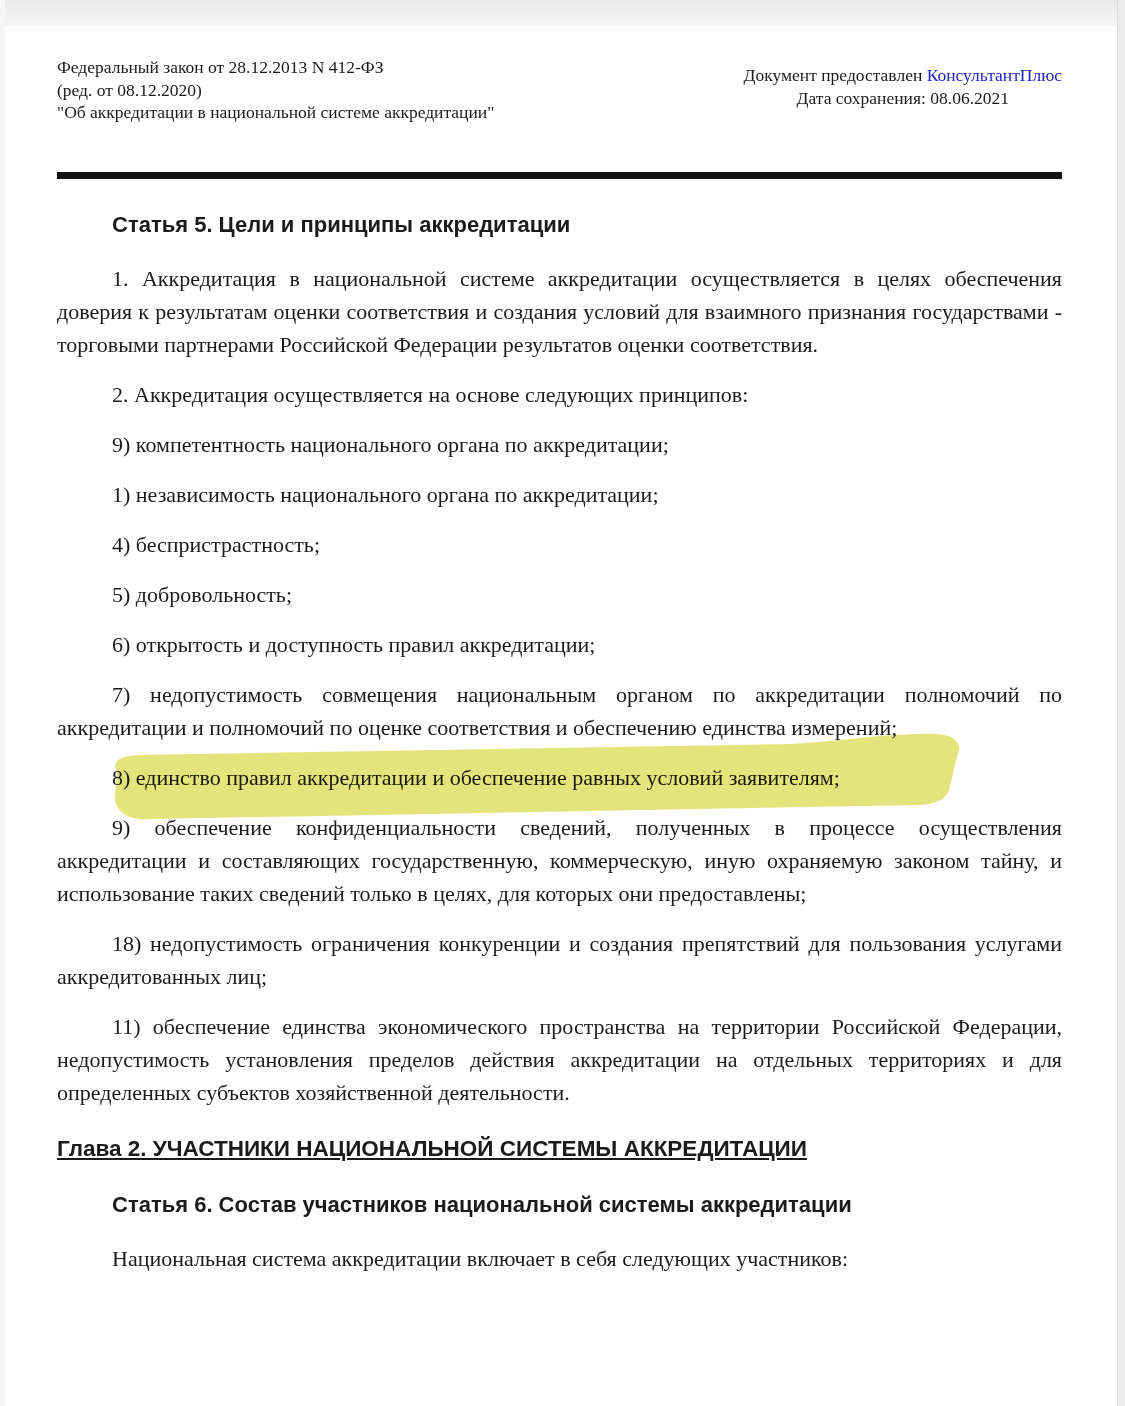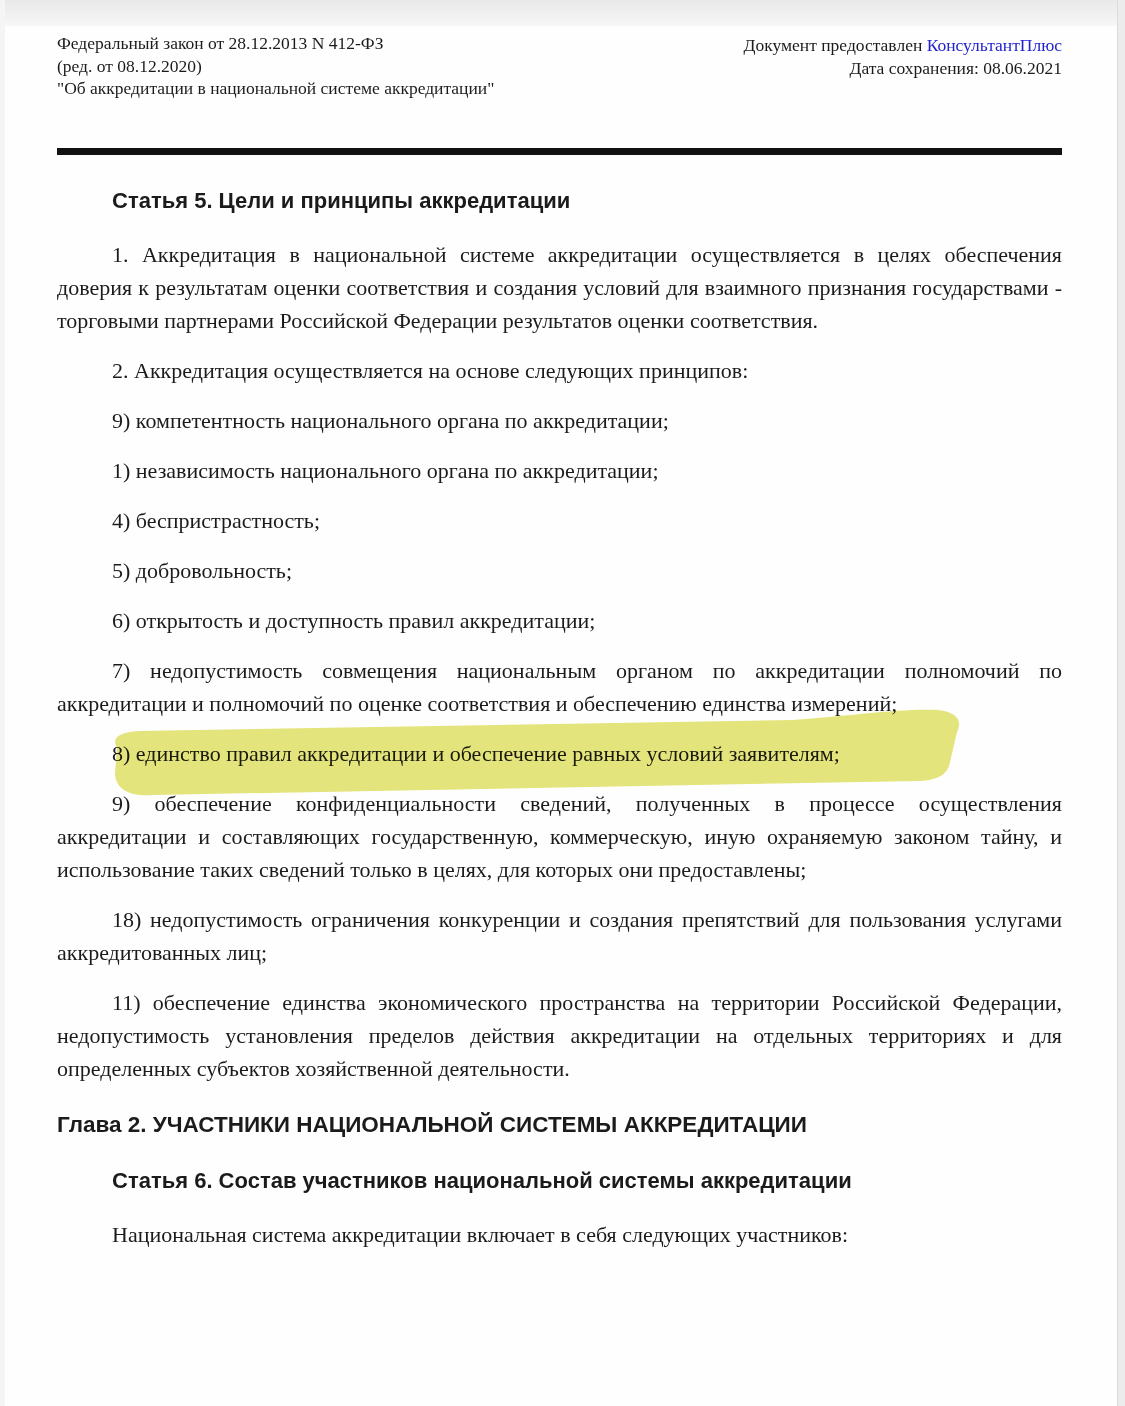--- a/index.html
+++ b/index.html
@@ -34,26 +34,26 @@
   }
   .edge-left {
     position: absolute; top: 0; left: 0; bottom: 0; width: 5px;
     background: #f5f5f5;
   }
 
   .page-header {
     position: relative;
     display: flex;
     justify-content: space-between;
-    padding: 32px 63px 0 57px;
+    padding: 56px 63px 0 57px;
     font-size: 17.5px;
     line-height: 22.5px;
   }
   .header-left { max-width: 520px; }
-  .header-right { text-align: right; margin-top: 2px; }
+  .header-right { text-align: center; margin-top: 8px; }
   .provider-link { color: var(--link); text-decoration: none; cursor: pointer; }
 
   .rule {
     margin: 48px 63px 0 57px;
     height: 7px;
     background: var(--rule);
   }
 
   .doc-body {
     position: relative;
@@ -73,20 +73,21 @@
     text-align: right;
     margin: 21px 0;
   }
   .doc-body p.chapter {
     font-family: "Liberation Sans", sans-serif;
     font-weight: bold;
     text-align: center;
     text-indent: 0;
     font-size: 22.5px;
     margin: 23px 0;
+    text-decoration: underline;
   }
   .doc-body p.hl { position: relative; }
   .marker {
     position: absolute;
     left: 46px; top: -29px;
     width: 868px; height: 92px;
     z-index: 2;
     pointer-events: none;
     mix-blend-mode: multiply;
   }

